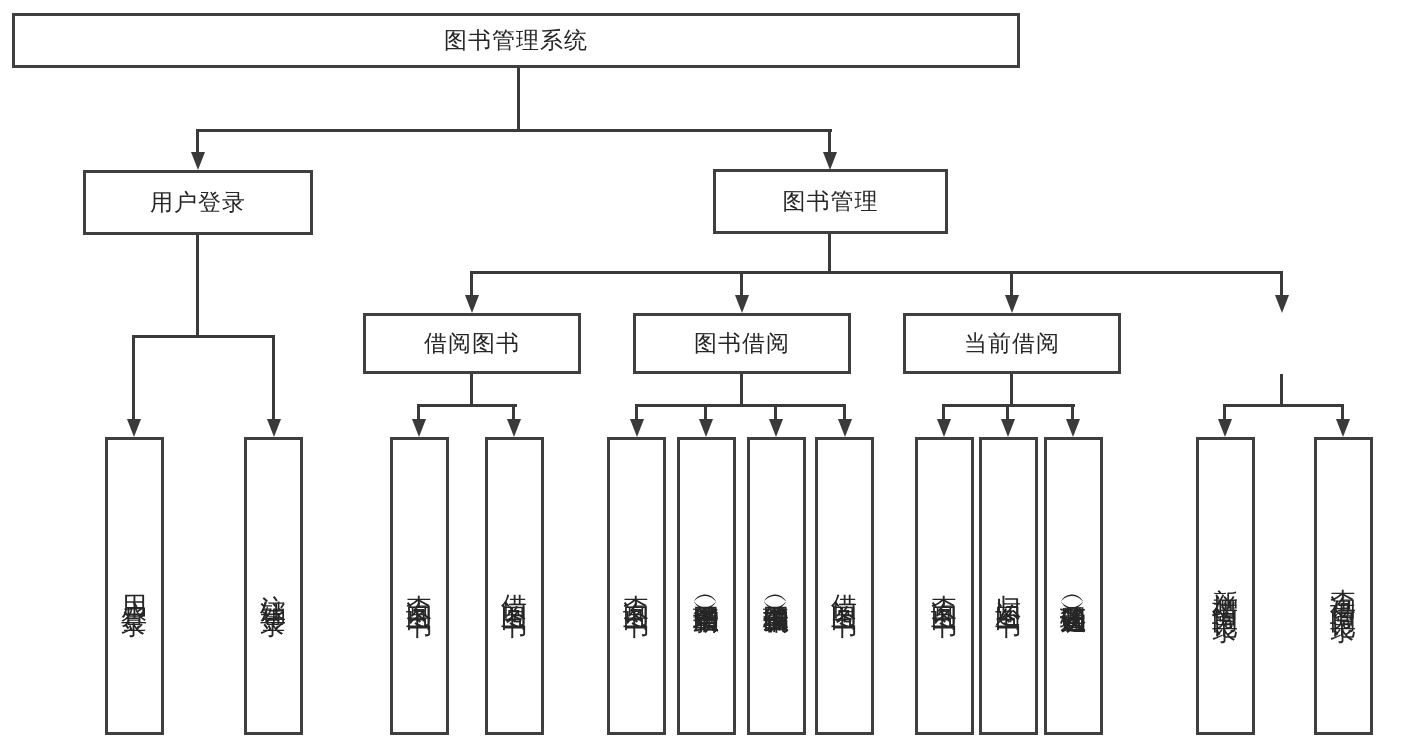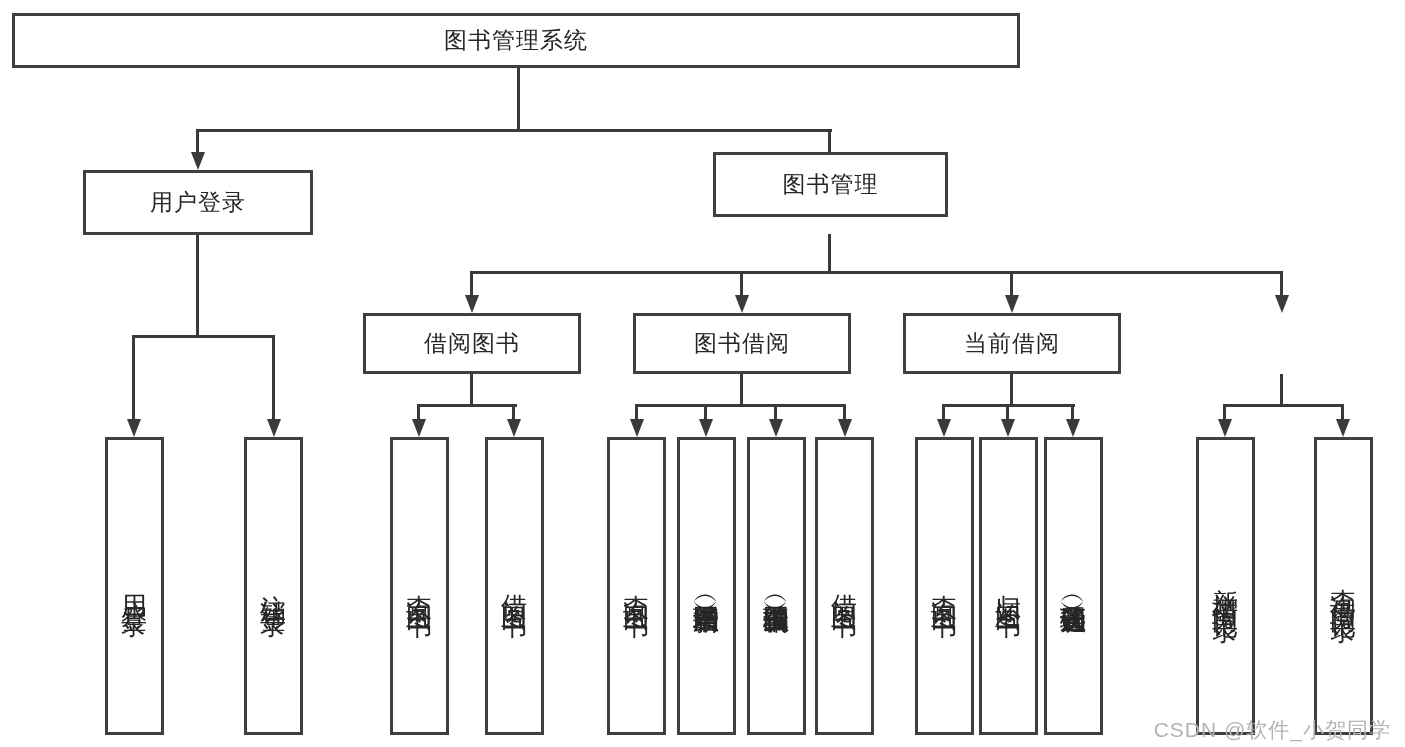--- a/index.html
+++ b/index.html
@@ -45,21 +45,21 @@
   <div>
     <div class="line" style="left:517px;top:67px;width:3px;height:64px;"></div>
     <div class="line" style="left:196px;top:129px;width:636px;height:3px;"></div>
     <div class="line" style="left:196px;top:129px;width:3px;height:26px;"></div>
     <div class="ah" style="left:191px;top:152px;"></div>
     <div class="line" style="left:828px;top:129px;width:3px;height:26px;"></div>
     <div class="ah" style="left:823px;top:152px;"></div>
   </div>
 
   <div class="node hnode" style="left:83px;top:170px;width:230px;height:65px;">用户登录</div>
-  <div class="node hnode" style="left:713px;top:152px;width:235px;height:65px;">图书管理</div>
+  <div class="node hnode" style="left:713px;top:169px;width:235px;height:65px;">图书管理</div>
 
   <div>
     <div class="line" style="left:196px;top:235px;width:3px;height:102px;"></div>
     <div class="line" style="left:132px;top:335px;width:143px;height:3px;"></div>
     <div class="line" style="left:132px;top:335px;width:3px;height:86px;"></div>
     <div class="ah" style="left:127px;top:419px;"></div>
     <div class="line" style="left:272px;top:335px;width:3px;height:86px;"></div>
     <div class="ah" style="left:267px;top:419px;"></div>
   </div>
 
@@ -133,15 +133,14 @@
   <div class="node leaf ls-tight" style="left:747px;">编辑图书（管理员）</div>
   <div class="node leaf ls-wide" style="left:815px;">借阅图书</div>
 
   <div class="node leaf ls-wide" style="left:915px;">查询图书</div>
   <div class="node leaf ls-wide" style="left:979px;">归还图书</div>
   <div class="node leaf ls-tight" style="left:1044px;">确认归还（管理员）</div>
 
   <div class="node leaf ls-mid" style="left:1196px;">新增借阅记录</div>
   <div class="node leaf ls-mid" style="left:1314px;">查询借阅记录</div>
 
-  <div class="watermark">CSDN @软件_小贺同学</div>
 
 </div>
 
 </body></html>

